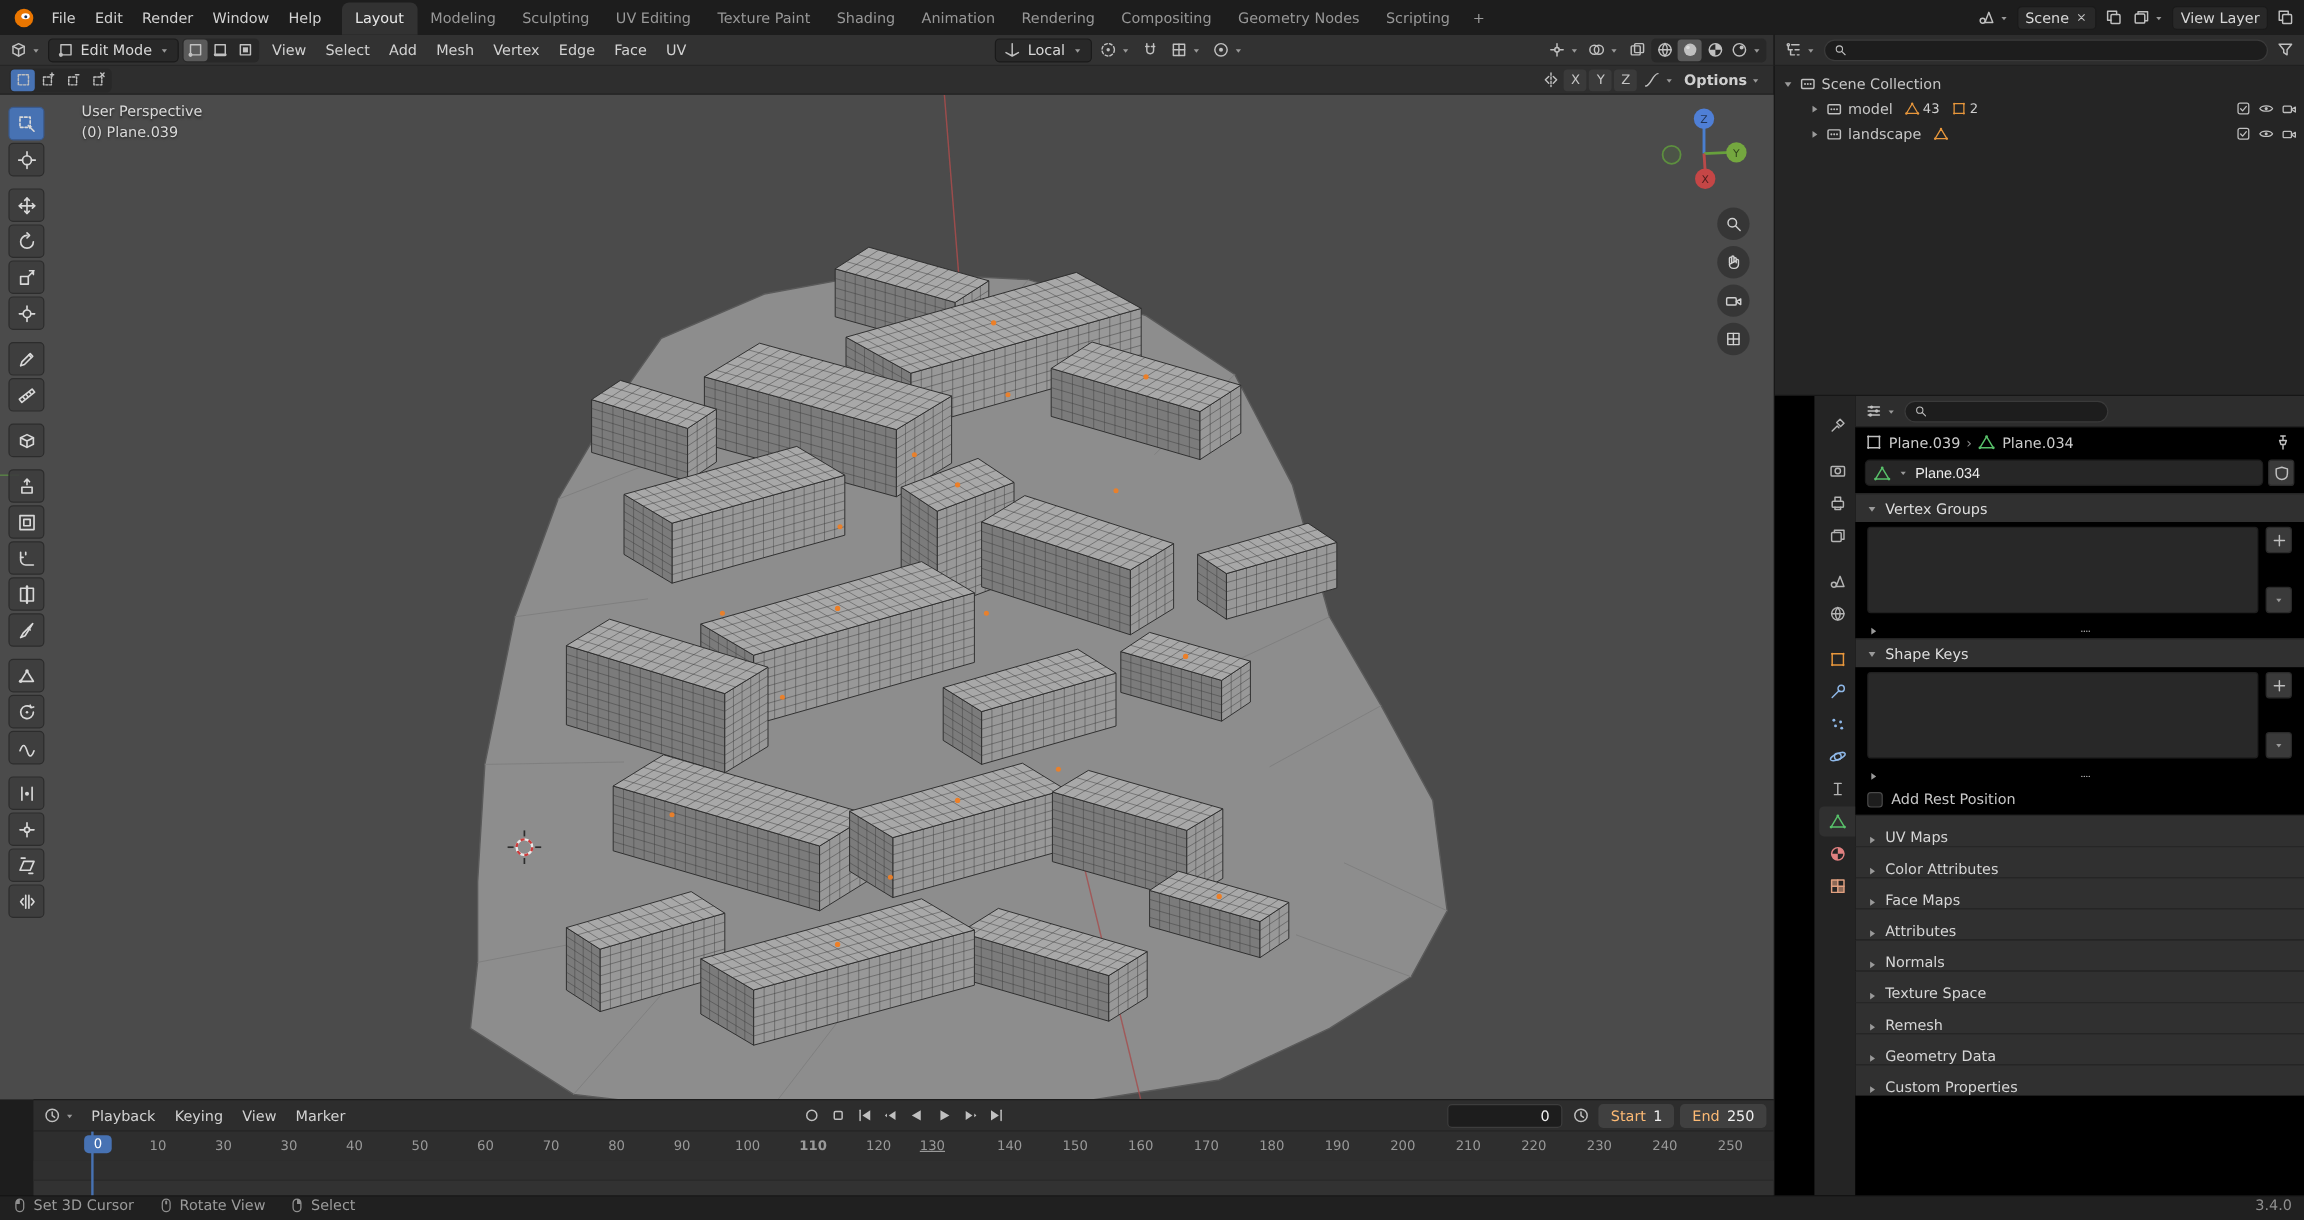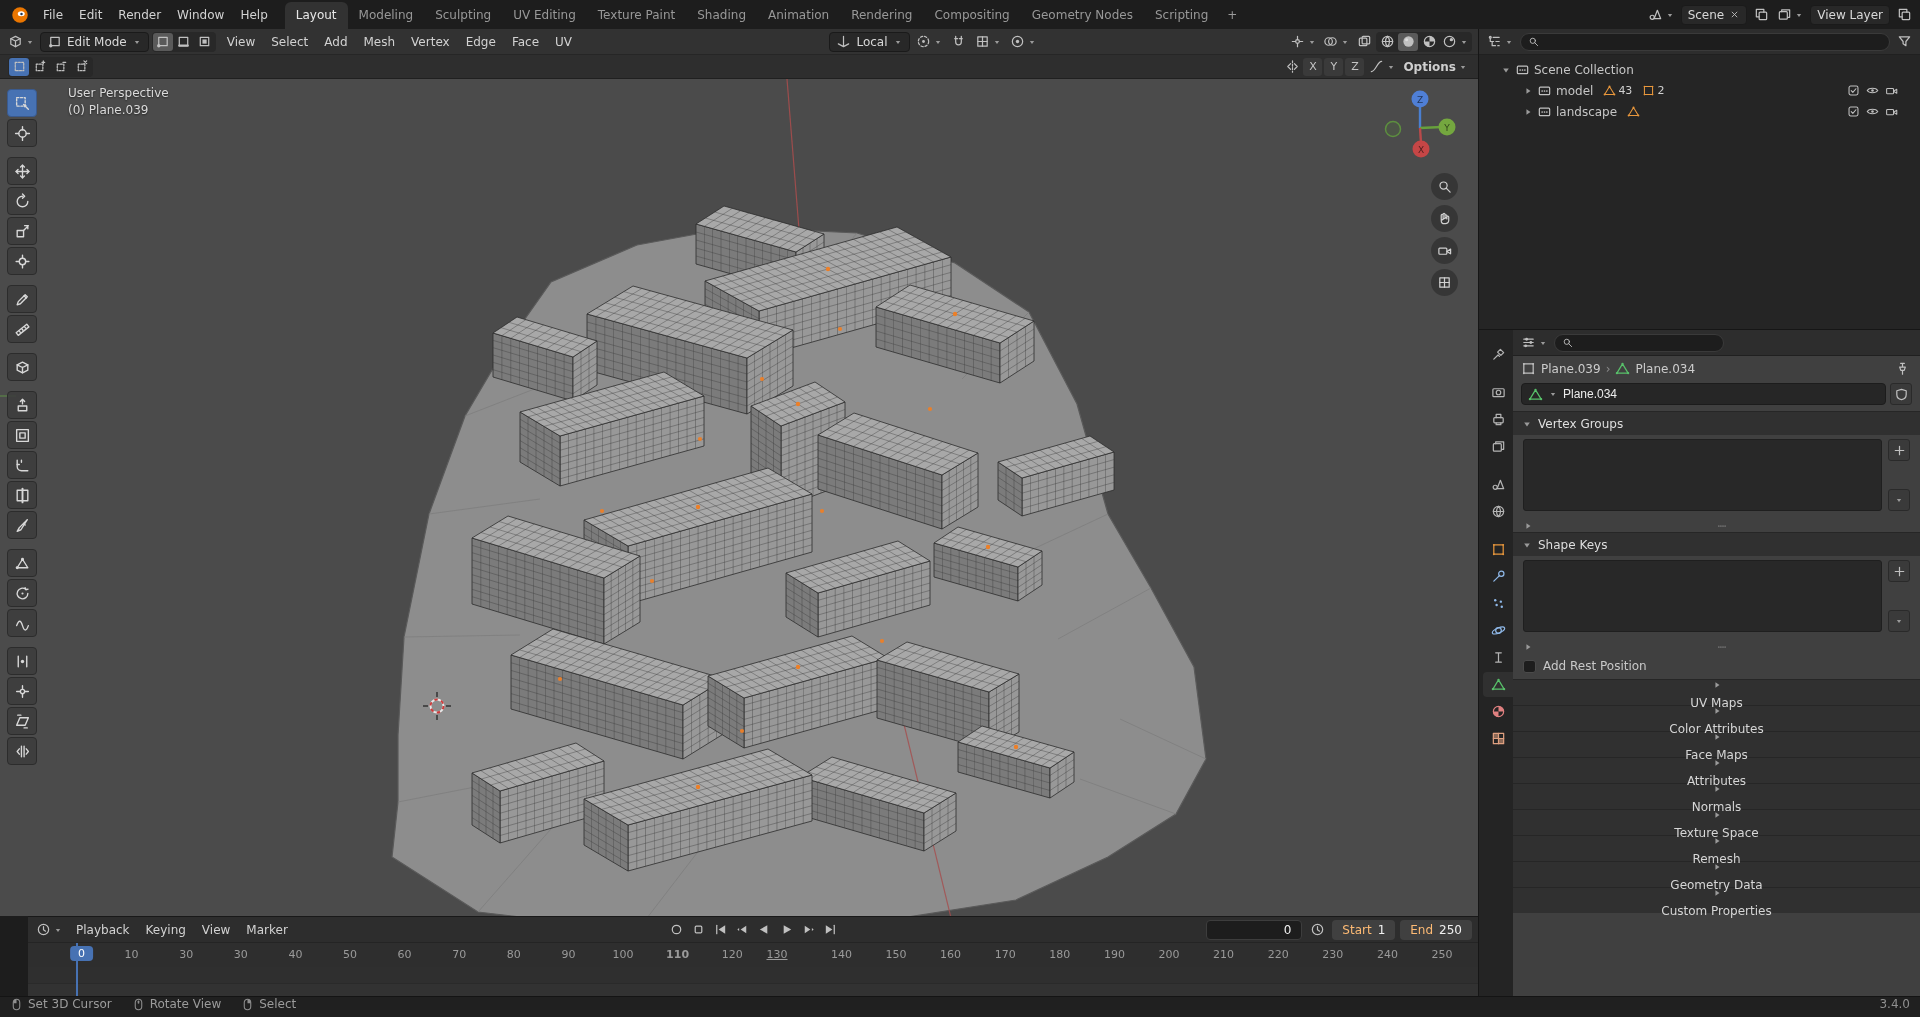--- a/index.html
+++ b/index.html
@@ -79,28 +79,28 @@
   #playhead-line { position:absolute; width:2px; background:#4772b3; top:26px; bottom:0; }
   #playhead-chip { position:absolute; top:29px; transform:translateX(-30%); background:#4772b3; color:#fff;
                    font-size:11px; border-radius:4px; padding:1px 8px; z-index:2; }
 
   
   .outliner { height:301px; background:#252525; border-bottom:1px solid #161616; display:flex; flex-direction:column; }
   .pane-header { height:26px; background:#2d2d2d; display:flex; align-items:center; padding:0 6px; gap:4px; border-bottom:1px solid #202020; }
   .search { flex:1; display:flex; align-items:center; gap:5px; background:#1d1d1d; border:1px solid #3a3a3a;
             border-radius:10px; height:18px; padding:0 7px; }
   .search input { background:transparent; border:none; outline:none; color:#ddd; width:100%; font-size:11px; }
-  .otree { padding:4px 16px; }
+  .otree { padding:4px 0; }
   .orow { height:21px; display:flex; align-items:center; gap:4px; padding:0 6px; color:#c6c6c6; }
   .orow .right-icons { margin-left:auto; display:flex; gap:6px; color:#9c9c9c; }
   .orow .badge { display:flex; align-items:center; gap:2px; margin-left:6px; color:#cfcfcf; font-size:11px; }
   .indent { width:18px; flex:none; }
 
   
-  .properties { flex:1; display:flex; background:#404040; min-height:0; }
+  .properties { flex:1; display:flex; background:#000000; min-height:0;padding-left:33px; }
   .prop-tabs { width:34px; background:#242424; padding-top:12px; display:flex; flex-direction:column; align-items:flex-end; gap:2px; }
   .prop-tab { width:30px; height:25px; border-radius:4px 0 0 4px; display:flex; align-items:center; justify-content:center; }
   .prop-tab.active { background:#303030; }
   .prop-gap { height:9px; }
   .prop-content { flex:1; display:flex; flex-direction:column; overflow:hidden; }
   .breadcrumb-row { height:25px; display:flex; align-items:center; gap:5px; padding:0 8px; color:#cccccc; }
   .crumb-sep { color:#8a8a8a; }
   .name-row { display:flex; gap:4px; align-items:center; padding:2px 8px 6px; }
   .name-field { flex:1; display:flex; align-items:center; gap:5px; background:#262626; border:1px solid #1c1c1c;
                 border-radius:4px; height:22px; padding:0 6px; }
@@ -109,22 +109,22 @@
                   background:#303030; border-top:1px solid #262626; }
   .panel-body { padding:4px 10px 8px; display:flex; gap:6px; }
   .listbox { flex:1; height:72px; background:#282828; border:1px solid #1f1f1f; border-radius:3px; }
   .btn-col { display:flex; flex-direction:column; justify-content:space-between; }
   .sq-btn { width:22px; height:22px; background:#3a3a3a; border:1px solid #2a2a2a; border-radius:3px;
             display:flex; align-items:center; justify-content:center; }
   .list-footer { display:flex; align-items:center; height:13px; padding:0 10px; color:#8b8b8b; }
   .list-footer .mid { margin:0 auto; }
   .check-row { height:26px; display:flex; align-items:center; gap:7px; padding:0 10px; color:#c8c8c8; }
   .checkbox { width:13px; height:13px; background:#1d1d1d; border:1px solid #4a4a4a; border-radius:3px; }
-  .cpanel { height:26px; display:flex; align-items:center; gap:6px; padding:0 9px; color:#d6d6d6;
-            background:#303030; border-top:1px solid #262626;flex-direction:column; }
+  .cpanel { height:26px; display:flex; align-items:flex-end; gap:6px; padding:0 9px; color:#d6d6d6;
+            background:#303030; border-top:1px solid #262626; }
 
   
   .statusbar { height:37px; background:#202020; border-top:1px solid #141414; display:flex; align-items:flex-start;
                padding:0 10px; gap:28px; color:#9b9b9b; }
   .hint { display:flex; align-items:center; gap:5px; }
   .hint .ico { width:13px; height:13px; color:#8f8f8f; }
   .version { margin-left:auto; color:#8f8f8f; }
   .mode-text { color:#d8d8d8; }
 </style>
 </head>

